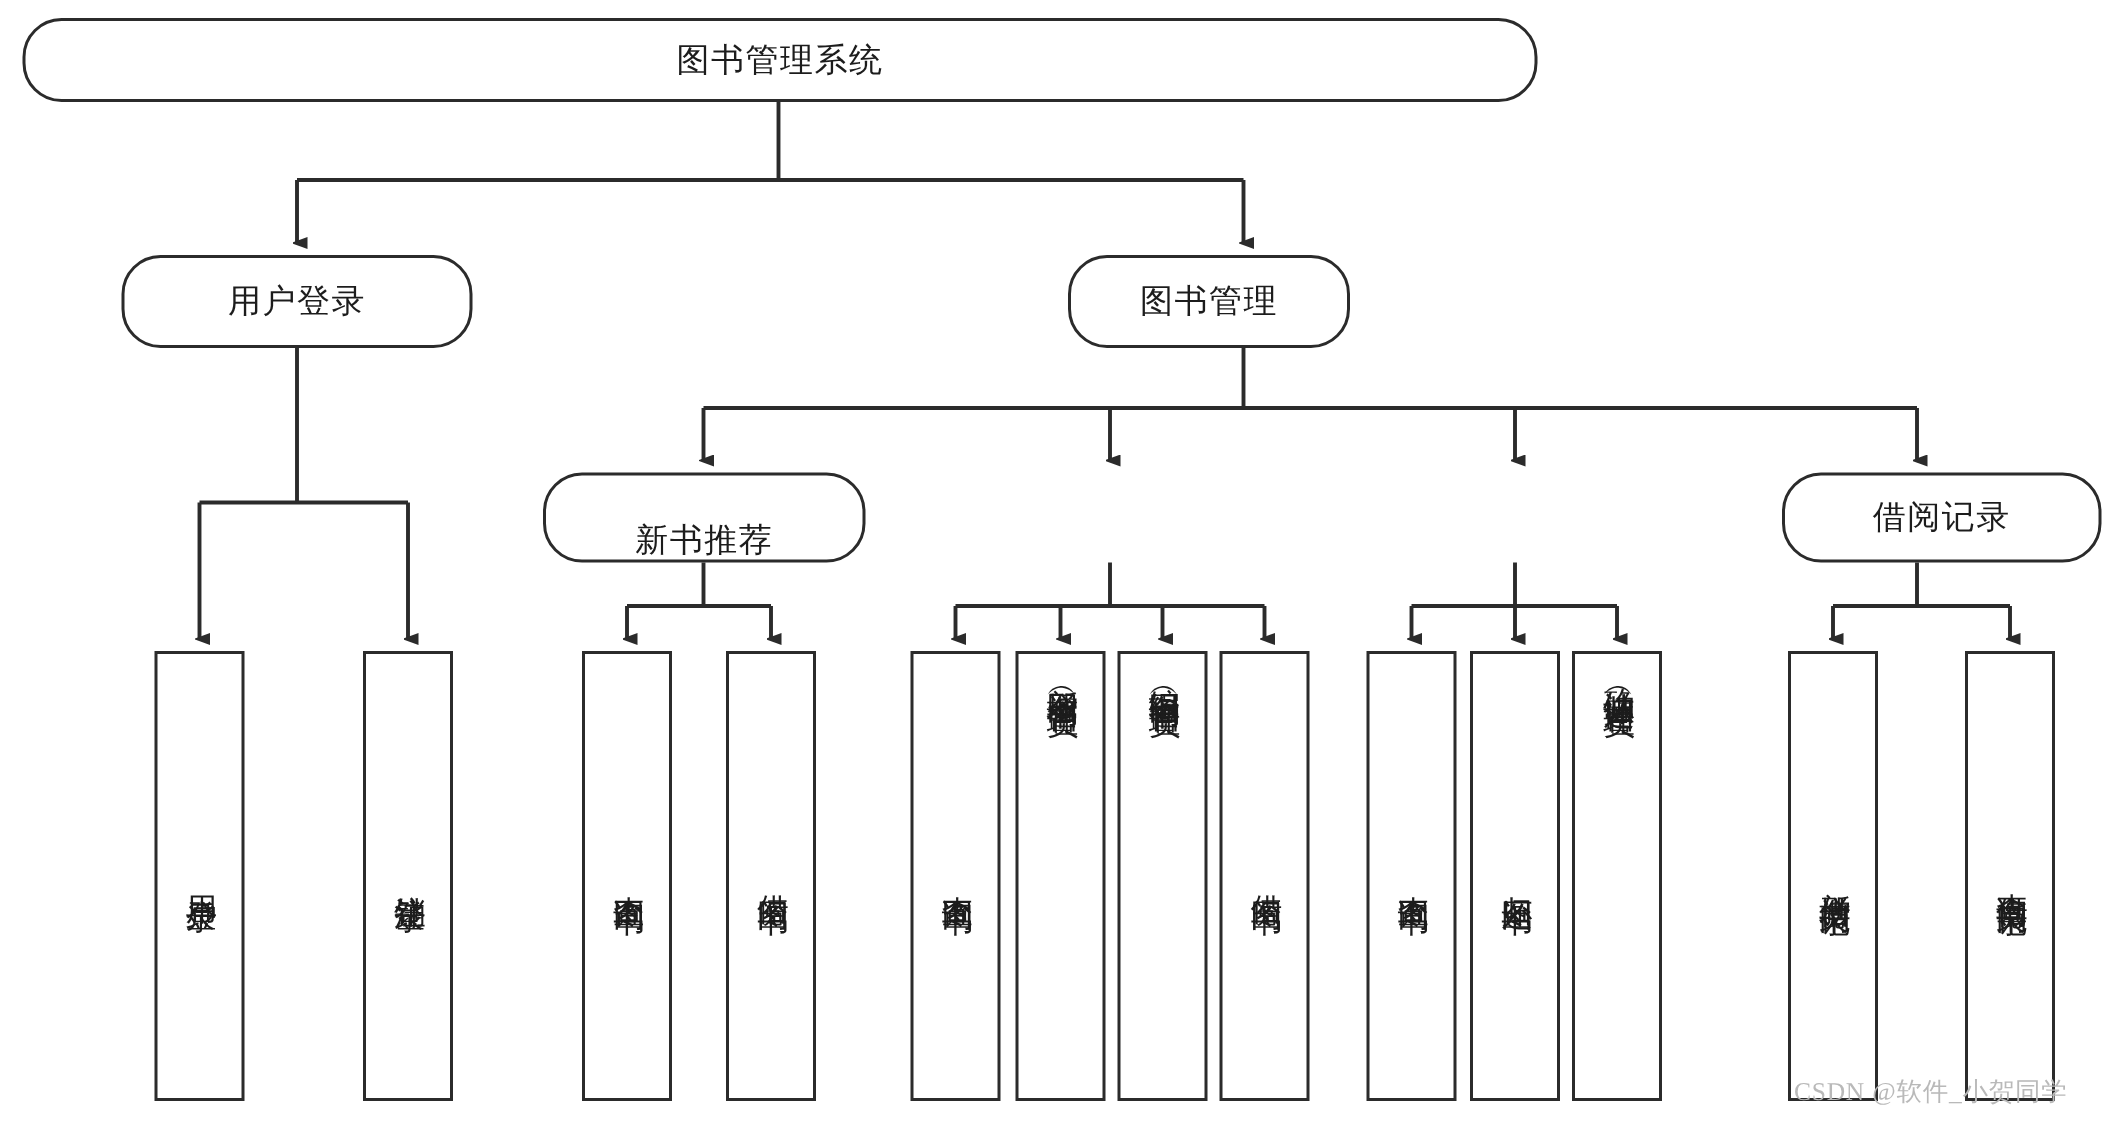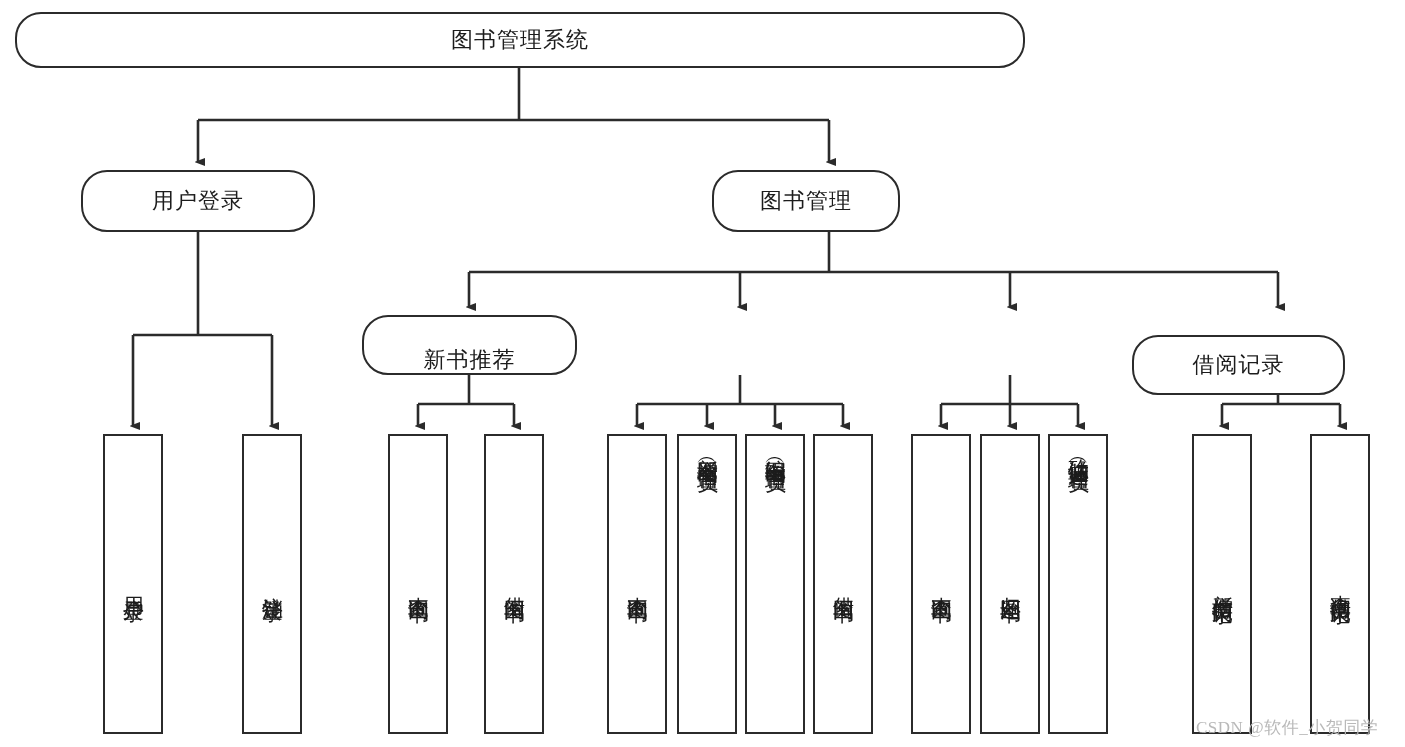--- a/index.html
+++ b/index.html
@@ -128,21 +128,21 @@
   <div class="node horiz" style="left:81px; top:170px; width:234px; height:62px;">
     <span class="label">用户登录</span>
   </div>
   <div class="node horiz" style="left:712px; top:170px; width:188px; height:62px;">
     <span class="label">图书管理</span>
   </div>
 
   <div class="node horiz" style="left:362px; top:315px; width:215px; height:60px;align-items:flex-end;">
     <span class="label">新书推荐</span>
   </div>
-  <div class="node horiz" style="left:1132px; top:315px; width:213px; height:60px;margin-top:20px;">
+  <div class="node horiz" style="left:1188px; top:315px; width:213px; height:60px;">
     <span class="label">借阅记录</span>
   </div>
 
   <div class="node vert centered" style="left:103px; top:434px; width:60px; height:300px;">
     <span class="label">用户登录</span>
   </div>
   <div class="node vert centered" style="left:242px; top:434px; width:60px; height:300px;">
     <span class="label">注销登录</span>
   </div>
 

